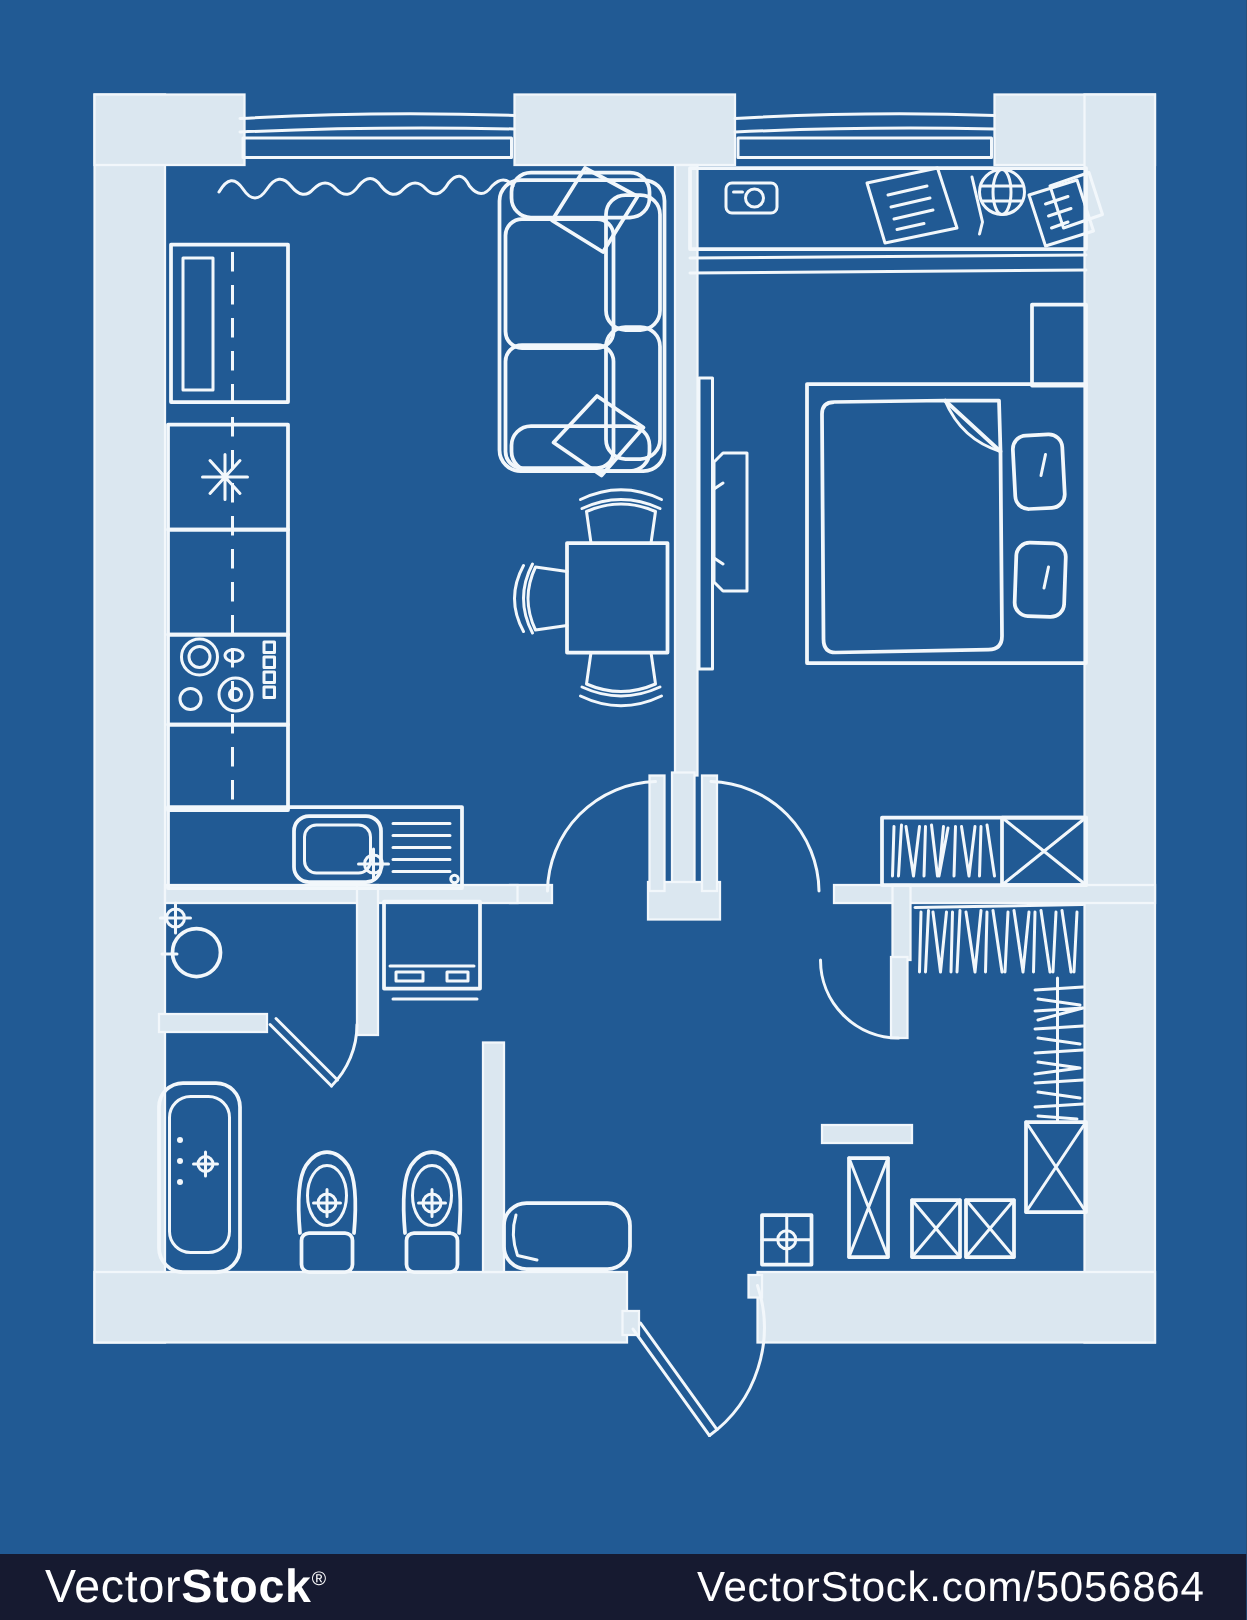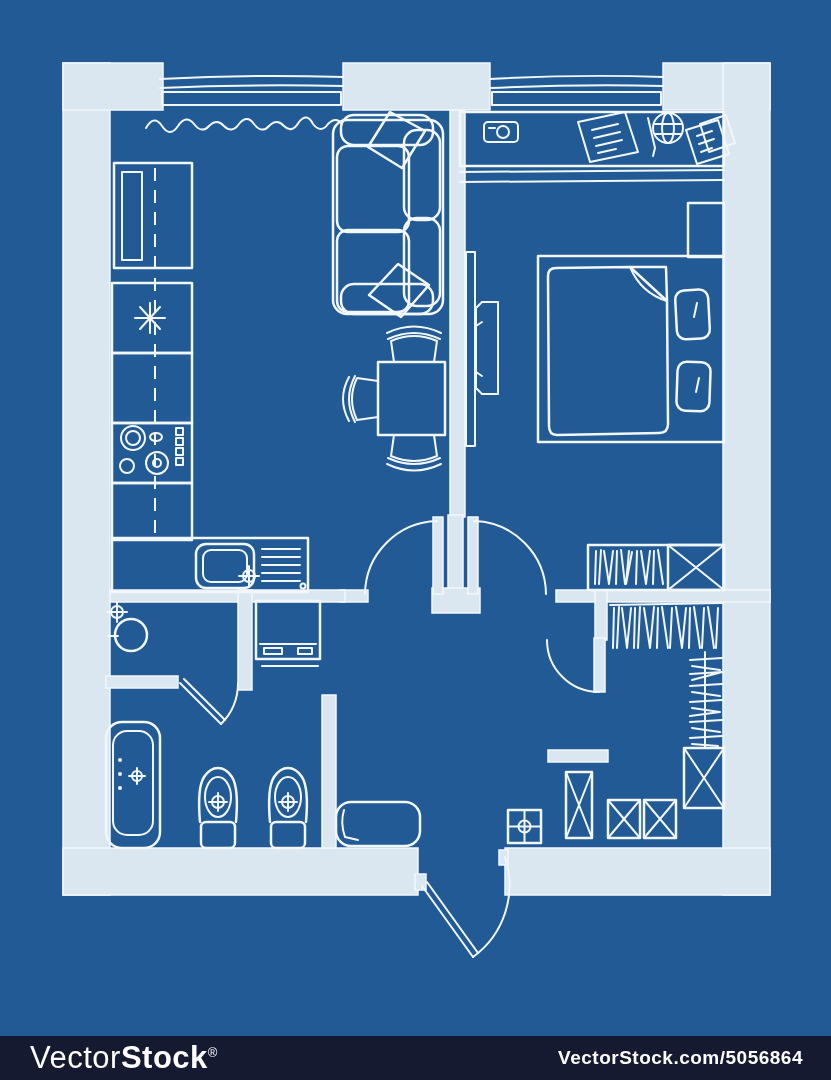--- a/index.html
+++ b/index.html
@@ -21,21 +21,21 @@
   .footer{
     position:absolute;left:0;bottom:0;width:831px;height:44px;
     background:var(--watermark-bar);color:var(--watermark-text);
     display:flex;align-items:center;justify-content:space-between;
     box-sizing:border-box;padding:0 28px 0 30px;
   }
   .logo{font-size:31px;letter-spacing:.5px;}
   .logo .light{font-weight:400;}
   .logo .bold{font-weight:700;}
   .logo sup{font-size:13px;font-weight:400;}
-  .url{font-size:19px;font-weight:700;letter-spacing:.5px;}
+  .url{font-size:28px;font-weight:400;letter-spacing:.5px;}
 </style>
 </head>
 <body>
 
 <div class="stage">
   <svg width="831" height="1020" viewBox="0 0 831 1020">
 
     <g>
       <rect class="wallstroke" x="63" y="63" width="47" height="832"></rect>
       <rect class="wallstroke" x="63" y="63" width="100" height="47"></rect>

